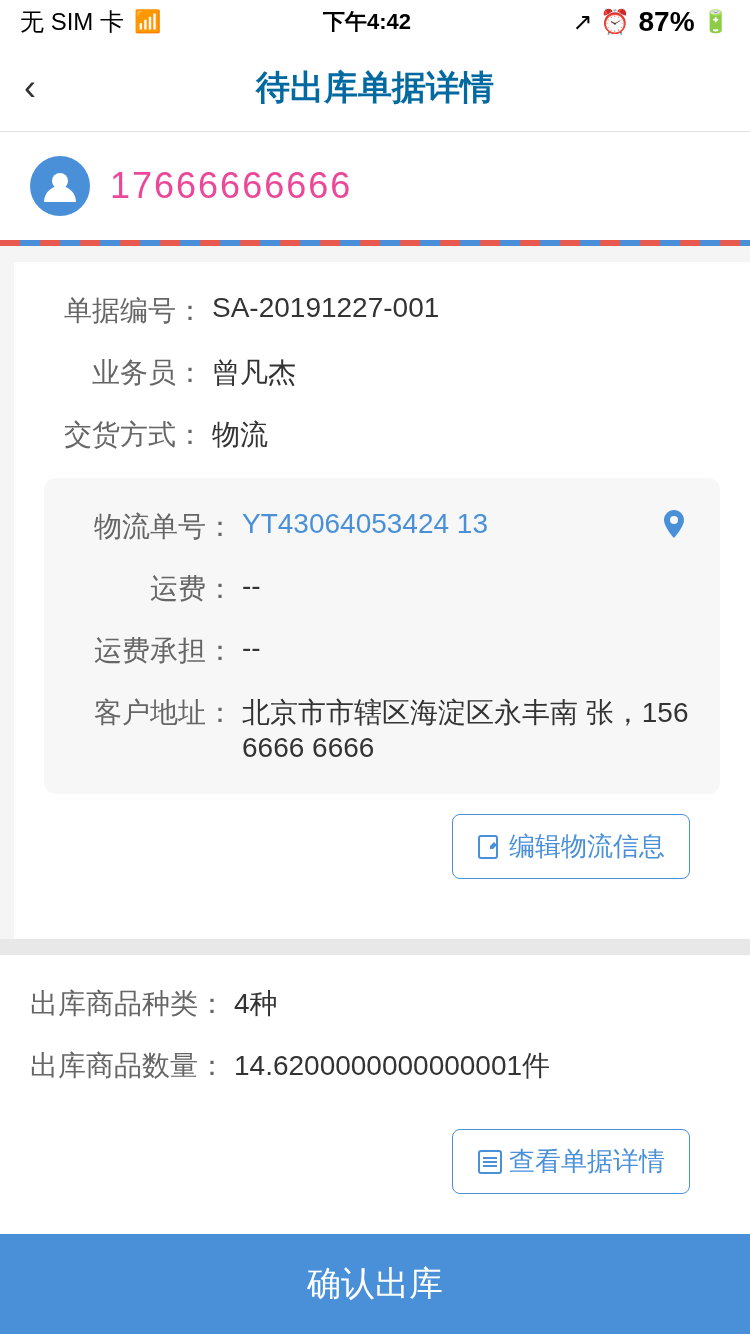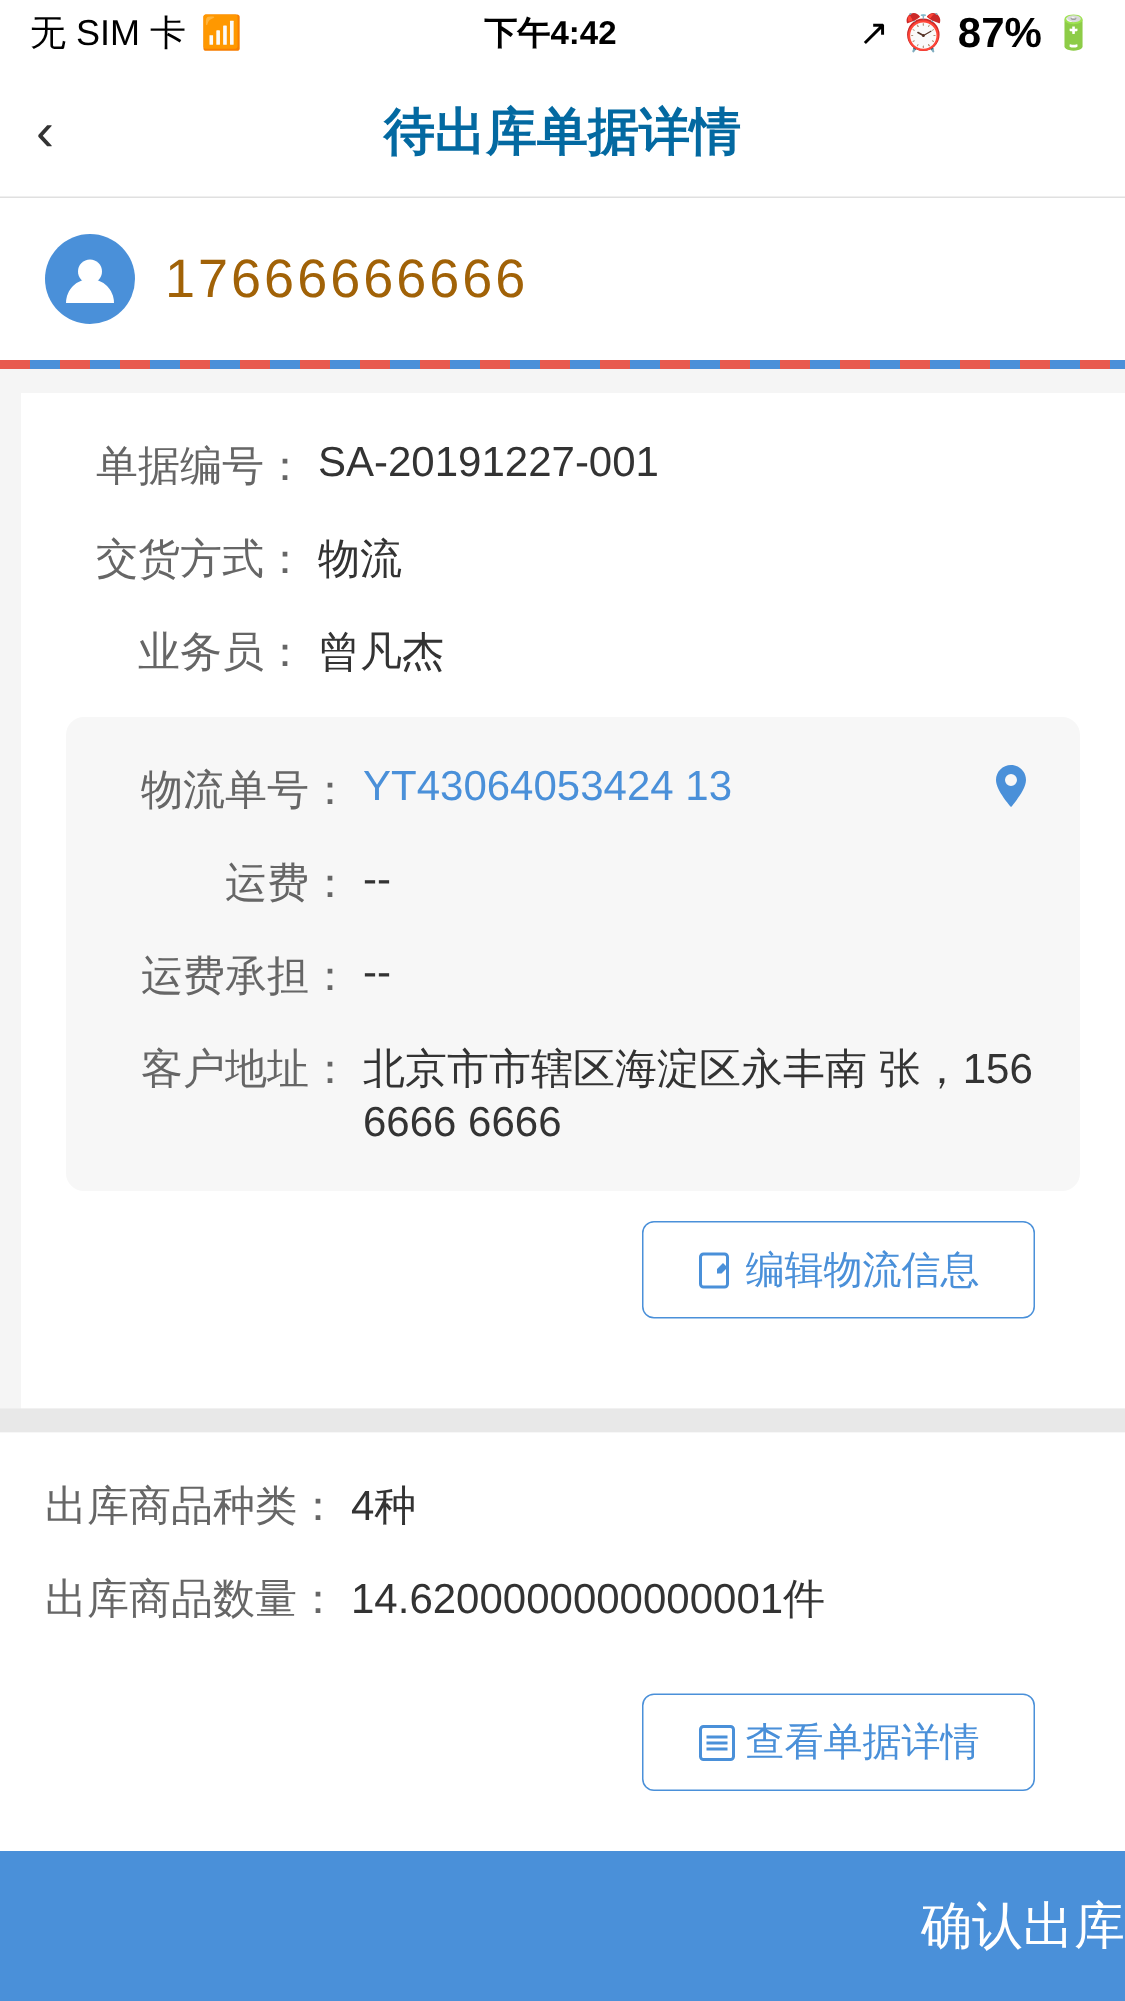--- a/index.html
+++ b/index.html
@@ -76,21 +76,21 @@
       background: #4a90d9;
       display: flex;
       align-items: center;
       justify-content: center;
       flex-shrink: 0;
     }
     .user-avatar svg { width: 36px; height: 36px; }
     .user-phone {
       font-size: 36px;
       font-weight: 500;
-      color: #a16207;
+      color: #ec4899;
       letter-spacing: 2px;
     }
 
     
     .section {
       background: #fff;
       margin-top: 16px;
       padding: 30px 30px;
       margin-left: 14px;
     }
@@ -134,21 +134,21 @@
     
     .edit-btn {
       display: flex;
       justify-content: flex-end;
       padding: 20px 30px 30px;
       background: #fff;
     }
     .btn-outline {
       border: 1.5px solid #4a90d9;
       border-radius: 8px;
-      padding: 14px 36px;
+      padding: 14px 24px;
       font-size: 26px;
       color: #4a90d9;
       background: #fff;
       display: flex;
       align-items: center;
       gap: 6px;
       cursor: pointer;
     }
 
     
@@ -181,21 +181,21 @@
     
     .confirm-bar {
       position: fixed;
       bottom: 0;
       left: 0;
       width: 750px;
       background: #4a90d9;
       height: 100px;
       display: flex;
       align-items: center;
-      justify-content: flex-end;
+      justify-content: center;
       cursor: pointer;
       font-family: Liberation Serif, serif;
     }
     .confirm-text {
       color: #fff;
       font-size: 34px;
       font-weight: 500;
     }
 
     
@@ -240,26 +240,26 @@
 </div>
 
 <div class="dashed-divider"></div>
 
 <div class="section">
   <div class="info-row">
     <span class="info-label">单据编号：</span>
     <span class="info-value">SA-20191227-001</span>
   </div>
   <div class="info-row">
+    <span class="info-label">业务员：</span>
+    <span class="info-value">曾凡杰</span>
+  </div>
+  <div class="info-row">
     <span class="info-label">交货方式：</span>
     <span class="info-value">物流</span>
-  </div>
-  <div class="info-row">
-    <span class="info-label">业务员：</span>
-    <span class="info-value">曾凡杰</span>
   </div>
 
   <div class="logistics-card">
     <div class="info-row">
       <span class="info-label">物流单号：</span>
       <span class="info-value blue">YT43064053424 13</span>
       <span class="location-icon">
         <svg width="32" height="32" viewBox="0 0 32 32" fill="#4a90d9" xmlns="http://www.w3.org/2000/svg">
           <path d="M16 2C10.477 2 6 6.477 6 12c0 7 10 18 10 18s10-11 10-18c0-5.523-4.477-10-10-10zm0 14a4 4 0 110-8 4 4 0 010 8z"></path>
         </svg>

